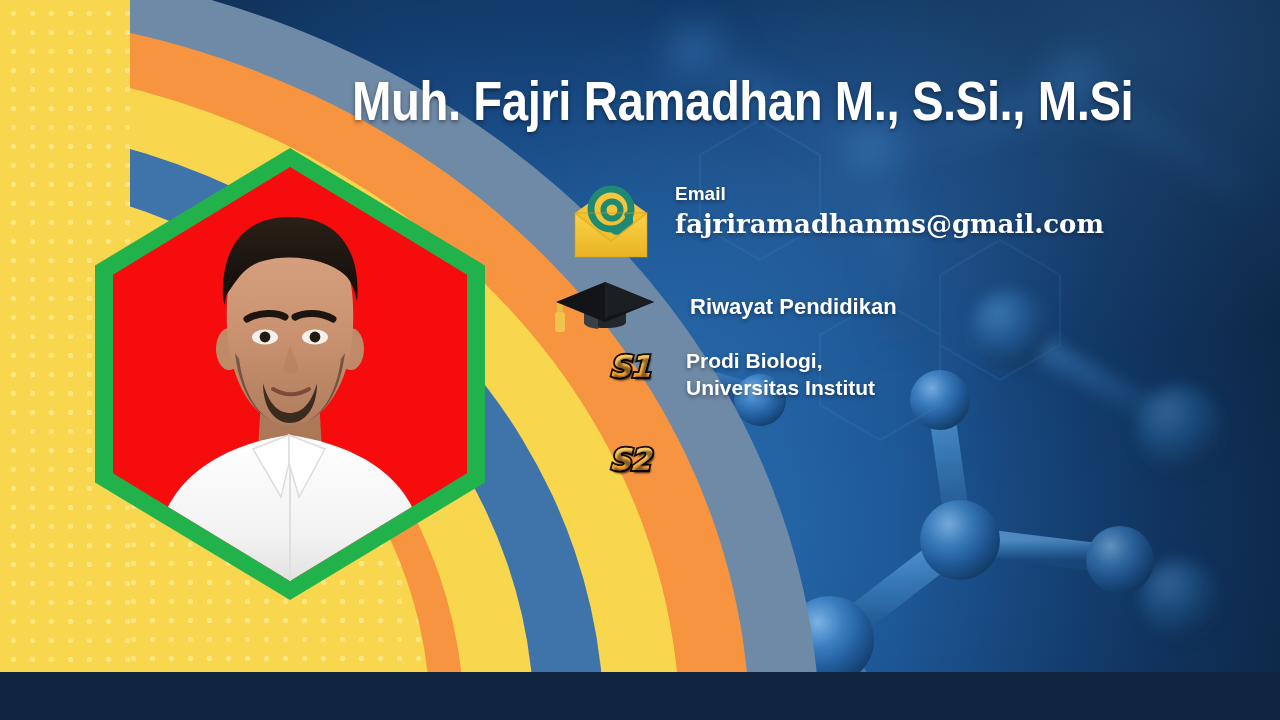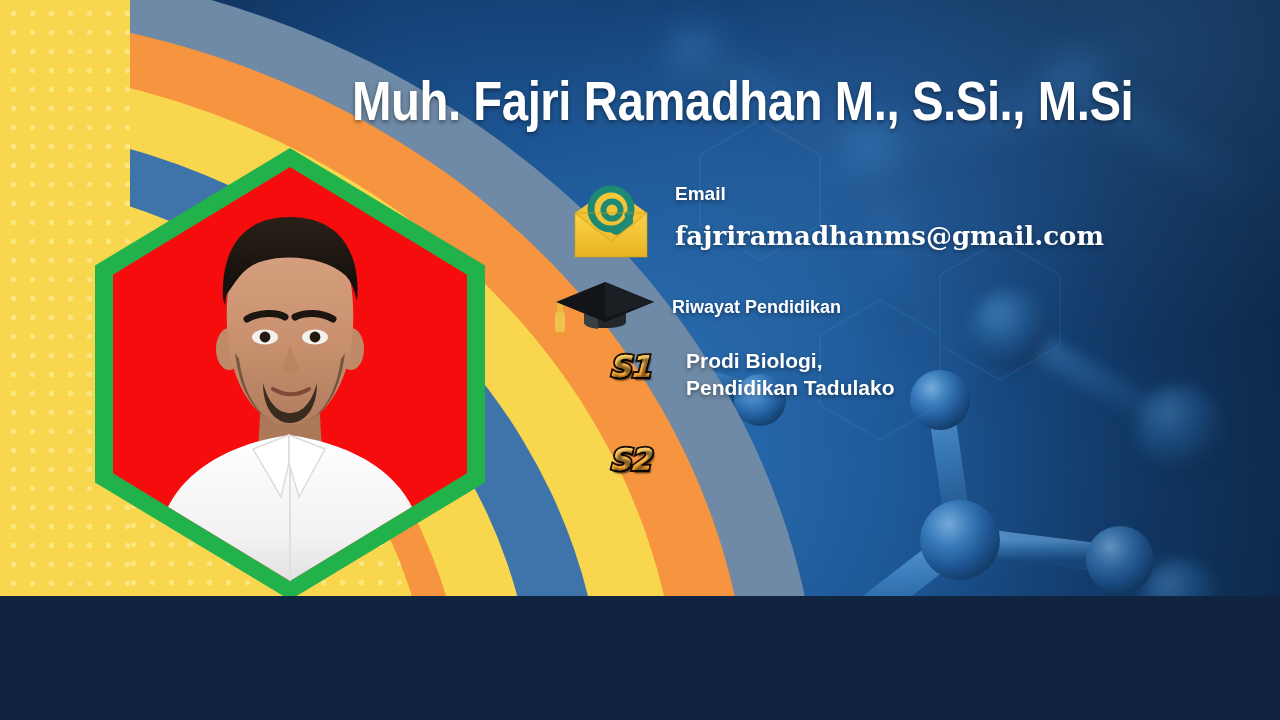--- a/index.html
+++ b/index.html
@@ -8,21 +8,21 @@
     padding: 0;
     background: #10243f;
   }
   body {
     font-family: "Liberation Sans", sans-serif;
   }
 
   #slide {
     position: relative;
     width: 1280px;
-    height: 596px;
+    height: 672px;
     overflow: hidden;
     background: #6d28d9;
   }
 
   
   .bg-base {
     position: absolute;
     inset: 0;
     background:
       radial-gradient(ellipse 780px 620px at 42% 78%, #2f73b8 0%, #2566a8 28%, #1b5390 55%, #143f73 78%, #103258 100%),
@@ -166,30 +166,30 @@
     font-family: "Liberation Sans", sans-serif;
     font-weight: bold;
     font-size: 19px;
     line-height: 1.18;
   }
   .email-value {
     font-family: "DejaVu Serif", serif;
     font-weight: bold;
     font-size: 26px;
     line-height: 1.22;
-    margin-top: 16px;
+    margin-top: 4px;
   }
 
   .edu-row { left: 548px; top: 276px; align-items: center; }
   .edu-label {
-    margin-left: 14px;
+    margin-left: 32px;
     color: #ffffff;
     font-family: "Liberation Sans", sans-serif;
     font-weight: bold;
-    font-size: 18px;
+    font-size: 22px;
     text-shadow: 0 2px 4px rgba(0,0,0,.4);
   }
 
   .degree-row { left: 612px; }
   .degree-1 { top: 348px; }
   .degree-2 { top: 441px; }
 
   .badge {
     font-family: "DejaVu Sans", sans-serif;
     font-weight: bold;
@@ -438,21 +438,21 @@
     <div class="edu-label">Riwayat Pendidikan</div>
   </div>
 
   <div class="row degree-row degree-1">
     <div class="badge-wrap">
       <span class="badge">S1</span>
       <span class="badge badge-fill">S1</span>
     </div>
     <div class="degree-text">
       <div>Prodi Biologi,</div>
-      <div>Pendidikan Tadulako</div>
+      <div>Universitas Institut</div>
     </div>
   </div>
 
   <div class="row degree-row degree-2">
     <div class="badge-wrap">
       <span class="badge">S2</span>
       <span class="badge badge-fill">S2</span>
     </div>
     <div class="degree-text">
     </div>

